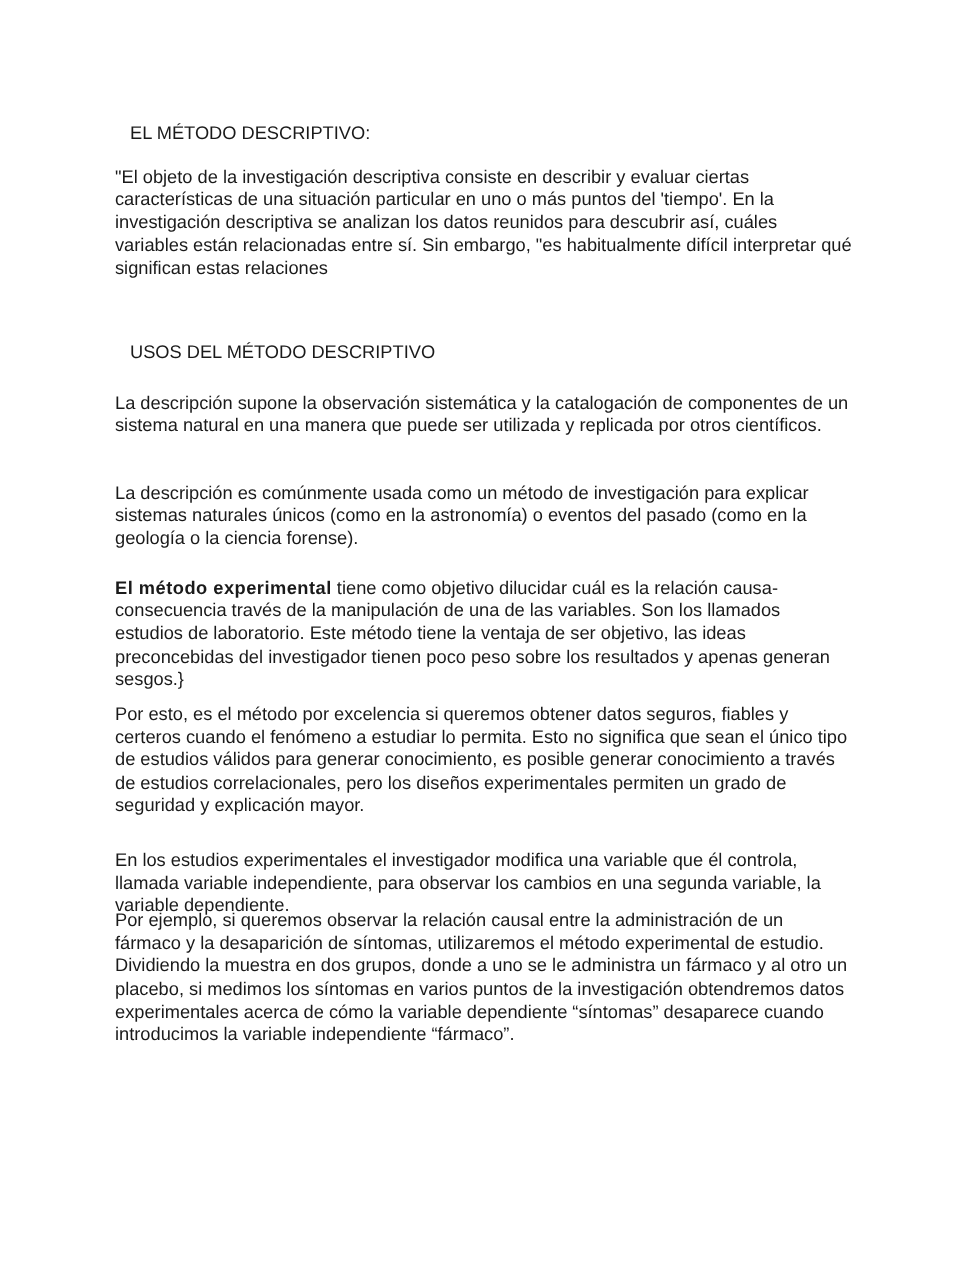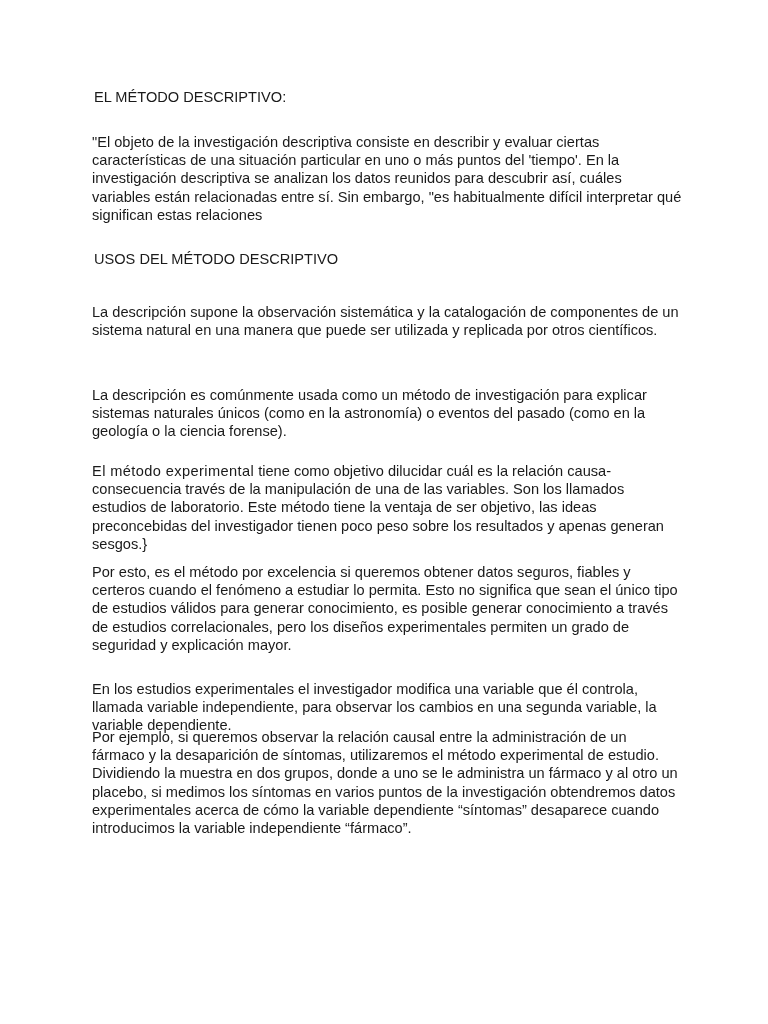--- a/index.html
+++ b/index.html
@@ -25,39 +25,39 @@
     }
     .block {
       position: absolute;
       left: 0;
       width: 590px;
       margin: 0;
     }
     .heading {
       font-weight: normal;
       font-size: 14.6px;
-      margin: 2px;
+      margin: 12px;
     }
     b.strong {
-      font-weight: normal;
+      font-weight: bold;
       letter-spacing: 0.4px;
     }
   </style>
 </head>
 <body>
 
 <div class="page">
 
   <h1 class="block heading" style="top:86px;">EL MÉTODO DESCRIPTIVO:</h1>
 
   <p class="block" style="top:133px;">"El objeto de la investigación descriptiva consiste en describir y evaluar ciertas características de una situación particular en uno o más puntos del 'tiempo'. En la investigación descriptiva se analizan los datos reunidos para descubrir así, cuáles variables están relacionadas entre sí. Sin embargo, "es habitualmente difícil interpretar qué significan estas relaciones</p>
 
-  <h2 class="block heading" style="top:248px;">USOS DEL MÉTODO DESCRIPTIVO</h2>
+  <h2 class="block heading" style="top:261px;">USOS DEL MÉTODO DESCRIPTIVO</h2>
 
-  <p class="block" style="top:303px;">La descripción supone la observación sistemática y la catalogación de componentes de un sistema natural en una manera que puede ser utilizada y replicada por otros científicos.</p>
+  <p class="block" style="top:314px;">La descripción supone la observación sistemática y la catalogación de componentes de un sistema natural en una manera que puede ser utilizada y replicada por otros científicos.</p>
 
   <p class="block" style="top:386px;">La descripción es comúnmente usada como un método de investigación para explicar sistemas naturales únicos (como en la astronomía) o eventos del pasado (como en la geología o la ciencia forense).</p>
 
   <p class="block" style="top:462px;"><b class="strong">El método experimental</b><span> tiene como objetivo dilucidar cuál es la relación causa-consecuencia través de la manipulación de una de las variables. Son los llamados estudios de laboratorio. Este método tiene la ventaja de ser objetivo, las ideas preconcebidas del investigador tienen poco peso sobre los resultados y apenas generan sesgos.}</span></p>
 
   <p class="block" style="top:563px;">Por esto, es el método por excelencia si queremos obtener datos seguros, fiables y certeros cuando el fenómeno a estudiar lo permita. Esto no significa que sean el único tipo de estudios válidos para generar conocimiento, es posible generar conocimiento a través de estudios correlacionales, pero los diseños experimentales permiten un grado de seguridad y explicación mayor.</p>
 
   <p class="block" style="top:680px;">En los estudios experimentales el investigador modifica una variable que él controla, llamada variable independiente, para observar los cambios en una segunda variable, la variable dependiente.</p>
 
   <p class="block" style="top:728px;">Por ejemplo, si queremos observar la relación causal entre la administración de un fármaco y la desaparición de síntomas, utilizaremos el método experimental de estudio. Dividiendo la muestra en dos grupos, donde a uno se le administra un fármaco y al otro un placebo, si medimos los síntomas en varios puntos de la investigación obtendremos datos experimentales acerca de cómo la variable dependiente “síntomas” desaparece cuando introducimos la variable independiente “fármaco”.</p>

